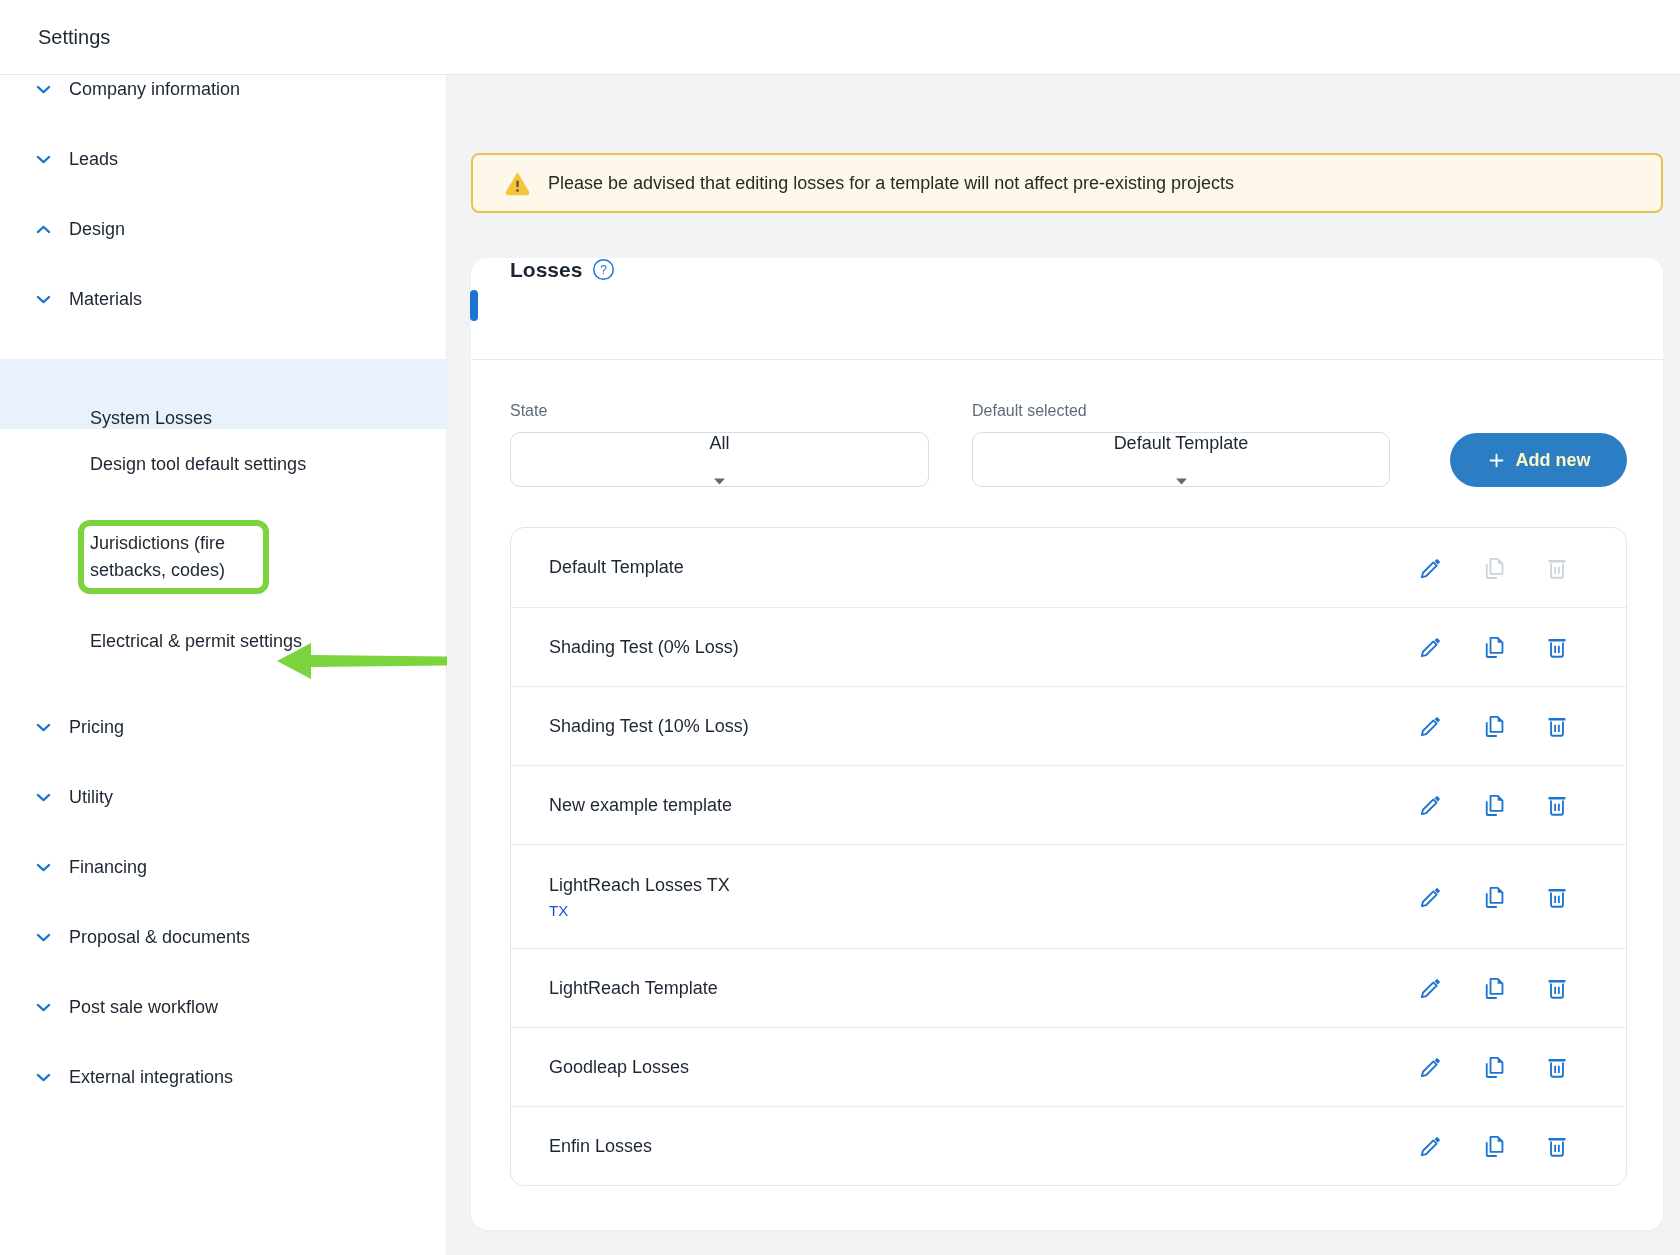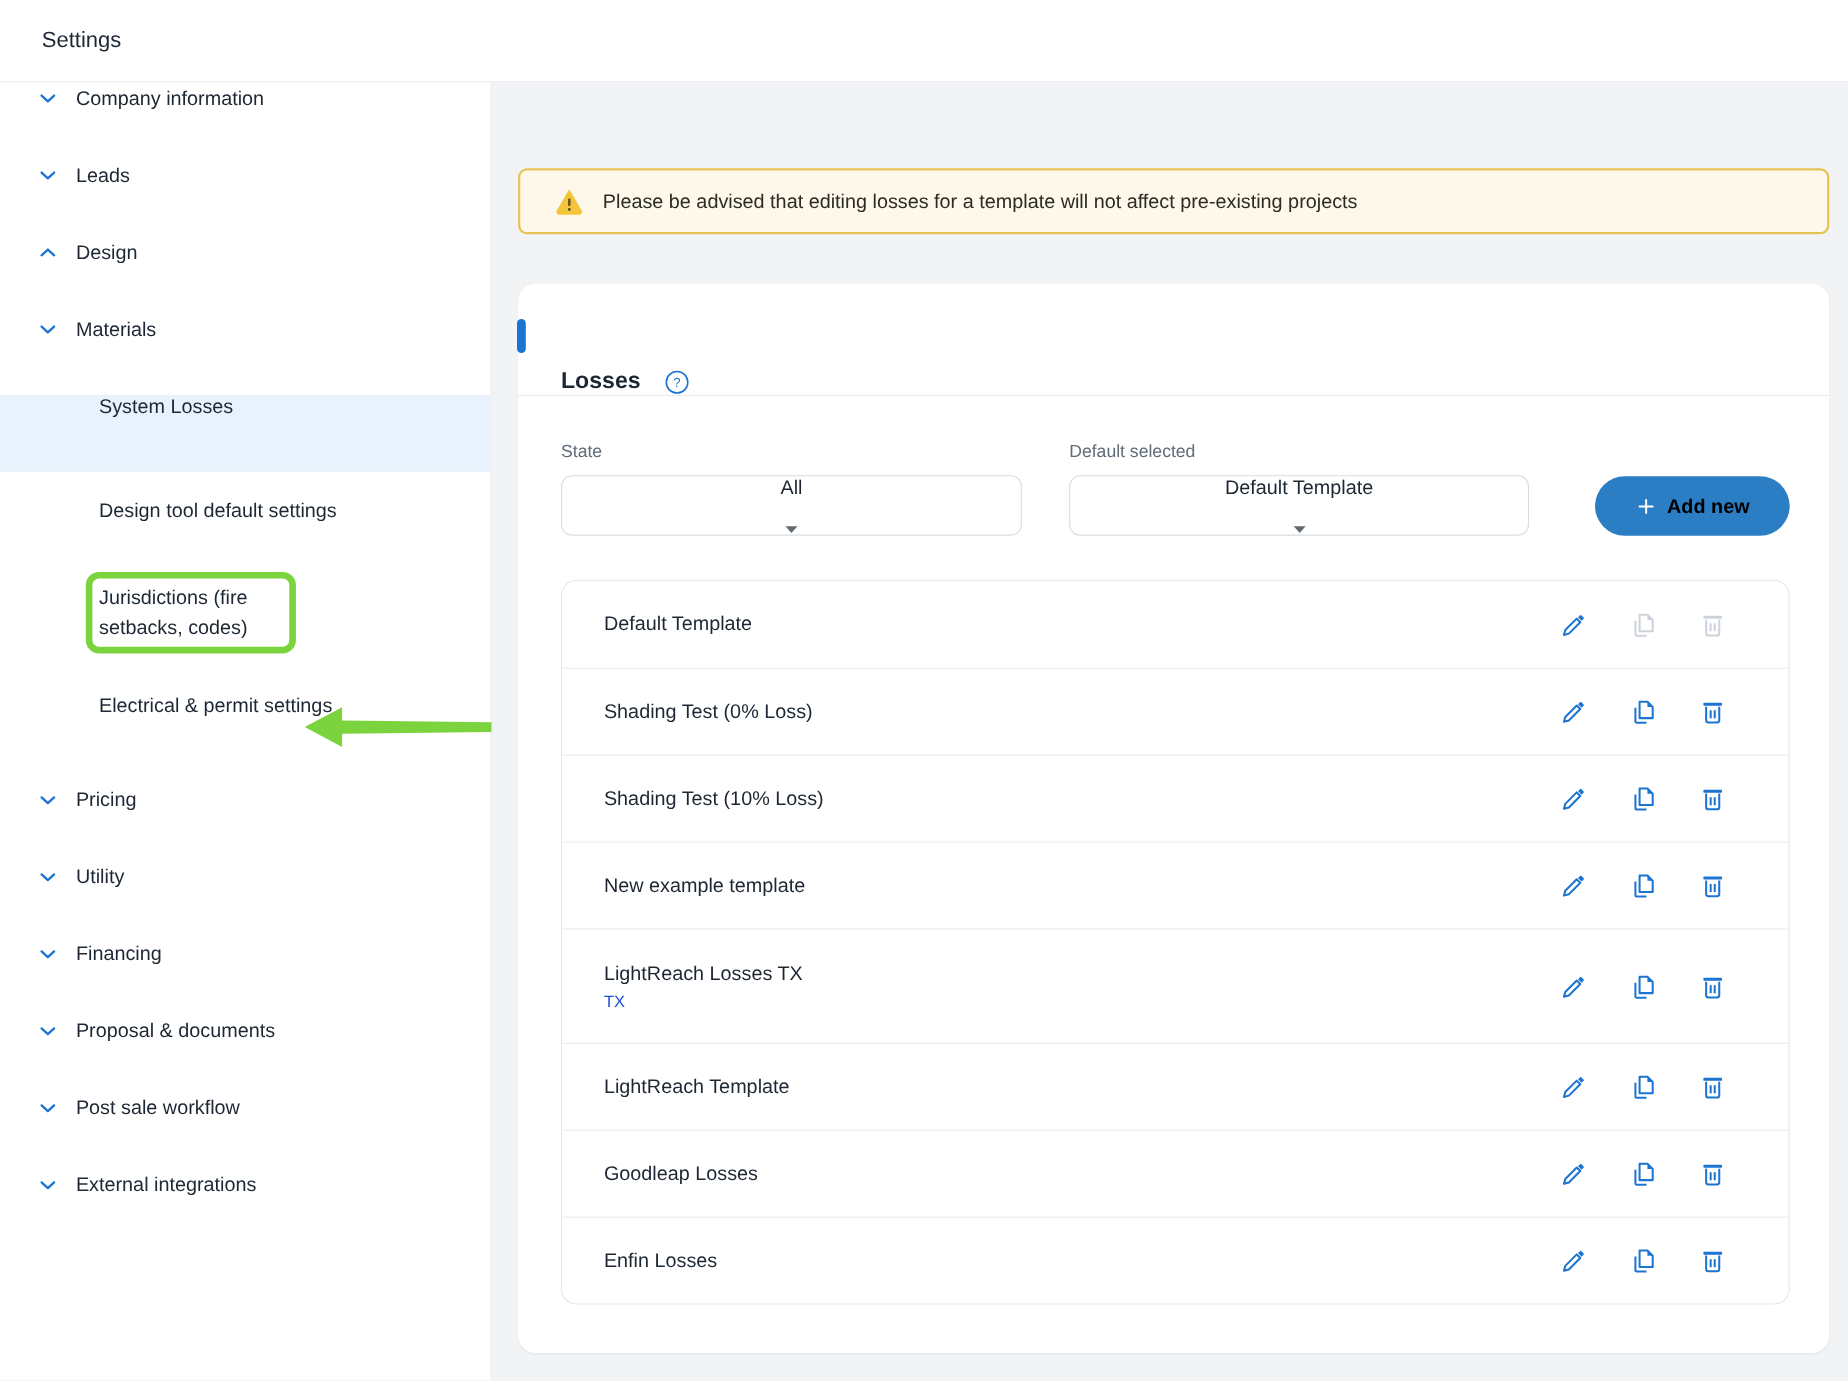--- a/index.html
+++ b/index.html
@@ -26,21 +26,21 @@
   .main { flex: 1; padding: 78px 17px 0 24px; }
 
   
   .nav { padding-top: 4px; }
   .nav-item {
     height: 70px; display: flex; align-items: flex-start;
     padding-left: 33px; gap: 15px; font-size: 18px; cursor: pointer;
   }
   .chev { width: 21px; height: 21px; color: #1b74d1; flex-shrink: 0; }
   .sub-selected {
-    height: 70px; display: flex; align-items: flex-start;
+    height: 70px; display: flex; align-items: flex-end;
     padding-left: 90px; background: #e9f2fc; font-size: 18px; cursor: pointer;
   }
   .sub-item {
     padding-left: 90px; font-size: 18px; line-height: 27px;
     width: 310px; cursor: pointer;
   }
   .sub-design-tool { margin-top: 22px; }
   .sub-electrical { margin-top: 34px; }
   .juris-wrap { margin-top: 42px; margin-left: 78px; width: 191px; border-radius: 21px; }
   .juris-box {
@@ -61,41 +61,41 @@
   
   .card {
     margin-top: 45px; height: 972px; background: #fff; border-radius: 16px;
     position: relative; box-shadow: 0 1px 2px rgba(30,40,60,.04);
   }
   .accent-bar {
     position: absolute; left: -1px; top: 32px; width: 8px; height: 31px;
     background: #1b74d1; border-radius: 4px;
   }
   .card-header {
-    height: 102px; display: flex; align-items: flex-end;
-    padding-left: 39px; gap: 22px; border-bottom: 1px solid #e8eaee;
+    height: 102px; display: flex; align-items: flex-start;
+    padding-left: 39px; gap: 10px; border-bottom: 1px solid #e8eaee;
   }
   .card-title { font-size: 21px; font-weight: 700; color: #1d2733; }
   .help-icon { width: 23px; height: 23px; color: #1b74d1; cursor: pointer; }
 
   
   .controls { display: flex; padding: 42px 36px 0 39px; align-items: flex-end; }
   .field-label { font-size: 16px; color: #5f6b78; line-height: 18px; margin-bottom: 12px; display:block; }
   .select {
     height: 55px; border: 1px solid #d8dde2; border-radius: 10px; background: #fff;
     display: flex; align-items: center; justify-content: space-between;
     padding: 0 26px; font-size: 18px; color: #1d2733; cursor: pointer; flex-direction: column;
   }
   .select-state { width: 419px; }
   .select-default { width: 418px; }
   .field-default { margin-left: 43px; }
   .caret { width: 13px; height: 9px; flex-shrink: 0; }
   .add-btn {
     margin-left: auto; width: 177px; height: 54px; border-radius: 27px; border: none;
-    background: #2b7dc4; color: #000000; font-family: "Liberation Sans", sans-serif;
+    background: #2b7dc4; color: #fef9c3; font-family: "Liberation Sans", sans-serif;
     font-size: 18px; font-weight: 700; display: flex; align-items: center;
     justify-content: center; gap: 10px; cursor: pointer;
   }
   .plus-icon { width: 19px; height: 19px; }
 
   
   .list { margin: 40px 36px 0 39px; border: 1px solid #e3e7eb; border-radius: 14px; overflow: hidden; background:#fff; }
   .row {
     display: flex; align-items: center; height: 79px;
     padding: 0 56px 0 38px; border-top: 1px solid #e9ebee;

